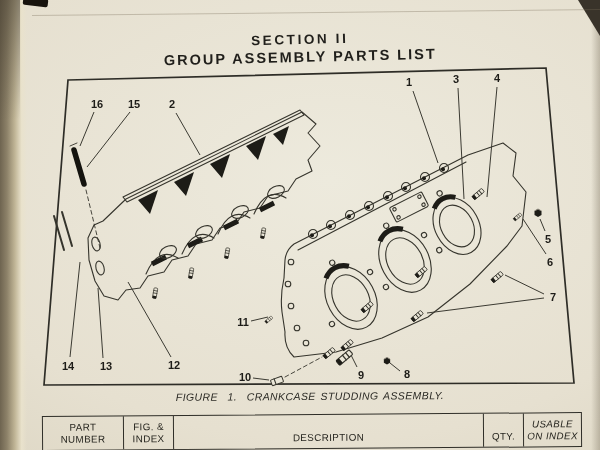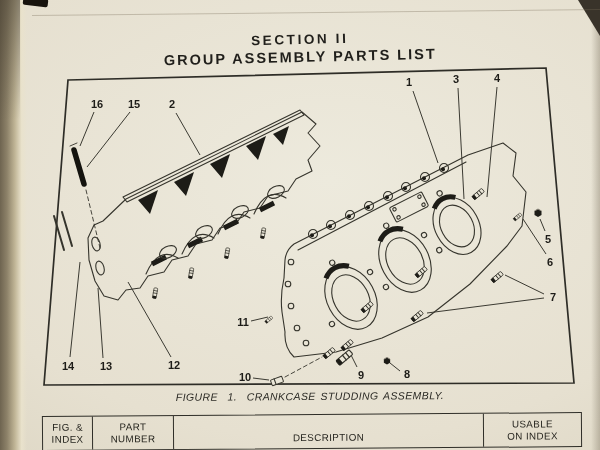--- a/index.html
+++ b/index.html
@@ -24,21 +24,21 @@
   .title-line2{font-size:14.5px;font-weight:bold;letter-spacing:2px;margin-top:2px;}
   svg.diagram{position:absolute;left:0;top:0;width:600px;height:450px;}
   .caption{position:absolute;left:140px;top:390px;width:340px;text-align:center;
     font-style:italic;font-size:10.5px;letter-spacing:.4px;word-spacing:1.5px;
     color:#2b2a25;white-space:pre;transform:rotate(-.4deg);}
   .parts-table{position:absolute;left:42px;top:414px;width:538px;height:33px;display:flex;
     border:1.6px solid #2f2e28;transform:rotate(-.4deg);}
   .pt-cell{border-right:1.6px solid #2f2e28;display:flex;flex-direction:column;
     justify-content:flex-end;align-items:center;padding-bottom:3px;
     font-size:9.8px;letter-spacing:.4px;color:#26251f;line-height:1.3;box-sizing:border-box;}
-  .pt-cell:last-child{border-right:none;}
+  .pt-cell:last-child{border-right:none;font-style:italic;}
   .c1{width:50px}.c2{width:81px}.c3{width:310px}.c4{width:40px}.c5{flex:1}
   
   .ln{stroke:#35342c;fill:none;stroke-width:1.1;stroke-linejoin:round;stroke-linecap:round;}
   .thin{stroke-width:.9;}
   .fill-dark{fill:#1d1c17;stroke:none;}
   .figbox{fill:none;stroke:#2e2d27;stroke-width:1.7;stroke-linejoin:miter;}
   .leader{stroke:#3b3a32;stroke-width:1;}
   .dash{stroke-dasharray:4 3;stroke-width:.9;}
   .slash{stroke:#1d1c17;stroke-width:5;stroke-linecap:butt;}
   .stud-body{fill:#eae6d8;stroke:#35342c;stroke-width:1;}
@@ -208,30 +208,34 @@
         <line x1="130" y1="112" x2="87" y2="167" class="leader"></line>
         <text x="134" y="104" dominant-baseline="central" class="callout">15</text>
         <line x1="94" y1="112" x2="80" y2="146" class="leader"></line>
         <text x="97" y="104" dominant-baseline="central" class="callout">16</text>
       </g>
   </svg>
 
   <div class="caption">FIGURE  1.  CRANKCASE STUDDING ASSEMBLY.</div>
 
   <div class="parts-table">
+    <div class="pt-cell c2">
+      <span>PART</span>
+      <span>NUMBER</span>
+    </div>
     <div class="pt-cell c1">
       <span>FIG. &amp;</span>
       <span>INDEX</span>
     </div>
-    <div class="pt-cell c2">
-      <span>PART</span>
-      <span>NUMBER</span>
-    </div>
     <div class="pt-cell c3">
       <span>DESCRIPTION</span>
       <span></span>
     </div>
+    <div class="pt-cell c4">
+      <span>QTY.</span>
+      <span></span>
+    </div>
     <div class="pt-cell c5">
       <span>USABLE</span>
       <span>ON INDEX</span>
     </div>
   </div>
 </div>
 
 </body></html>

